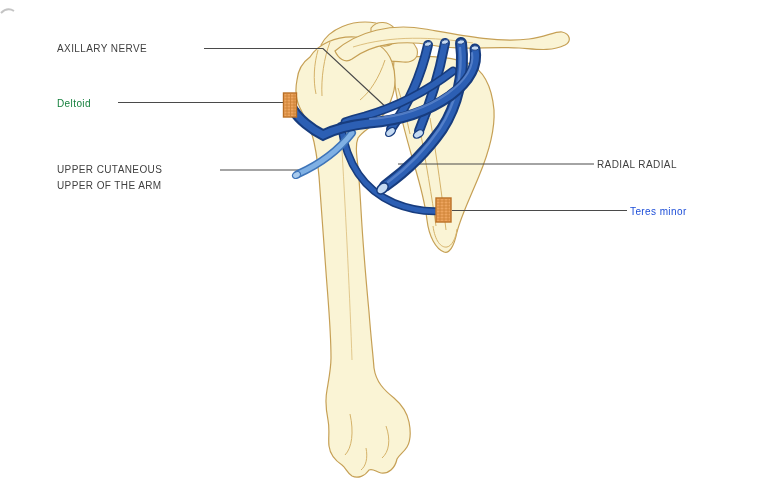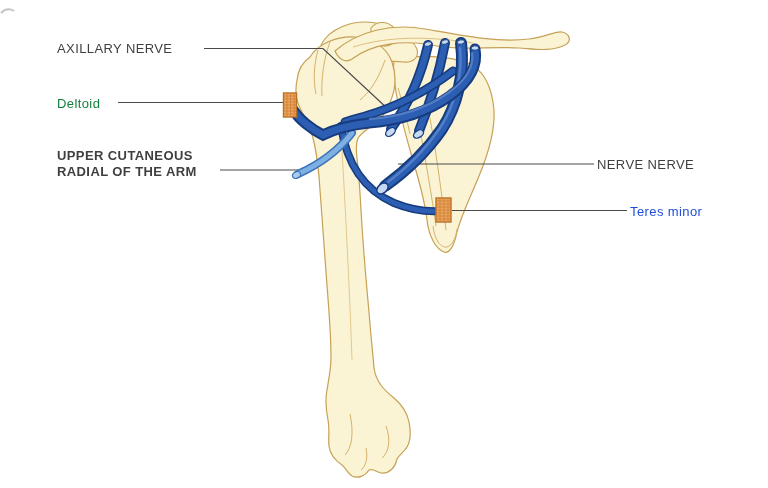--- a/index.html
+++ b/index.html
@@ -2,26 +2,26 @@
 <html><head>
 <meta charset="utf-8">
 <style>
   html,body{margin:0;padding:0;background:#ffffff;}
   .stage{
     position:relative;width:768px;height:488px;background:#ffffff;overflow:hidden;
     font-family:"Liberation Sans","DejaVu Sans",sans-serif;
   }
   .stage svg{position:absolute;left:0;top:0;}
   .lbl{
-    position:absolute;color:#3f3f3f;font-size:13px;line-height:16px;
+    position:absolute;color:#3f3f3f;font-size:10px;line-height:16px;
     letter-spacing:0.4px;white-space:nowrap;
   }
   .lbl-axillary{left:57px;top:41px;}
   .lbl-deltoid{left:57px;top:96px;}
-  .lbl-uc{left:57px;top:148px;font-weight:bold;}
+  .lbl-uc{left:57px;top:162px;}
   .lbl-radial{left:597px;top:157px;}
   .lbl-teres{left:630px;top:204px;}
 </style>
 </head>
 <body>
 
 <div class="stage">
 
 <svg width="768" height="488" viewBox="0 0 768 488">
 
@@ -150,19 +150,19 @@
     </g>
   </g>
 </svg>
 
   <div class="lbl lbl-axillary" style="color: rgb(63, 63, 63);">AXILLARY NERVE</div>
 
   <div class="lbl lbl-deltoid" style="color: #15803d;">Deltoid</div>
 
   <div class="lbl lbl-uc" style="color: rgb(63, 63, 63);">
     <div>UPPER CUTANEOUS</div>
-    <div>RADIAL OF THE ARM</div>
+    <div>UPPER OF THE ARM</div>
   </div>
 
-  <div class="lbl lbl-radial" style="color: rgb(63, 63, 63);">NERVE NERVE</div>
+  <div class="lbl lbl-radial" style="color: rgb(63, 63, 63);">RADIAL RADIAL</div>
 
   <div class="lbl lbl-teres" style="color: #1d4ed8;">Teres minor</div>
 </div>
 
 </body></html>

